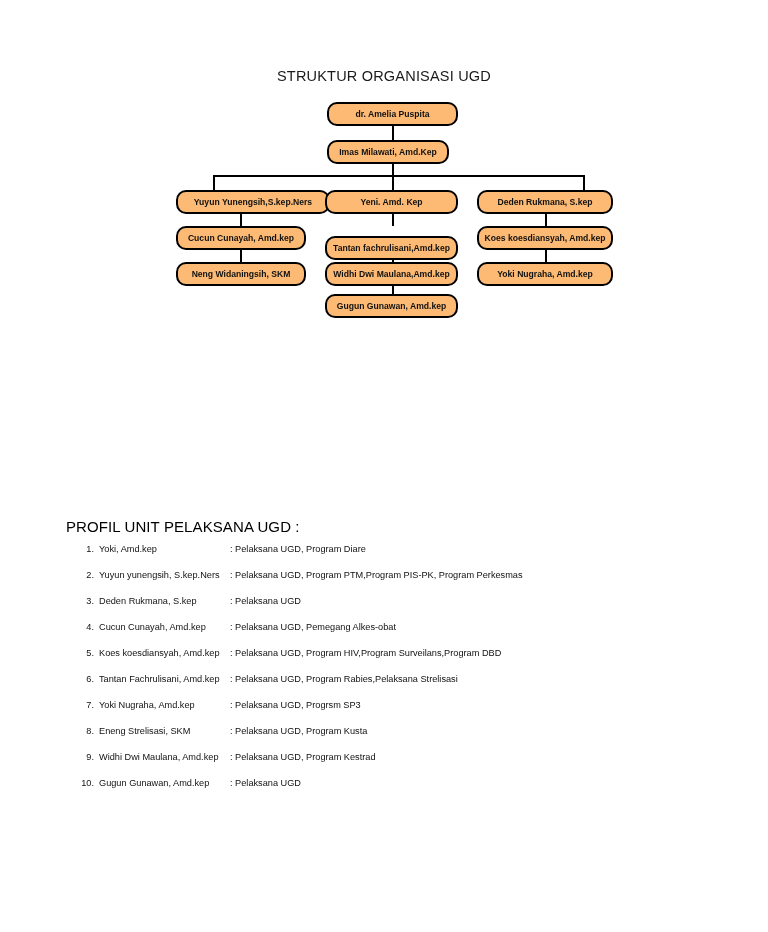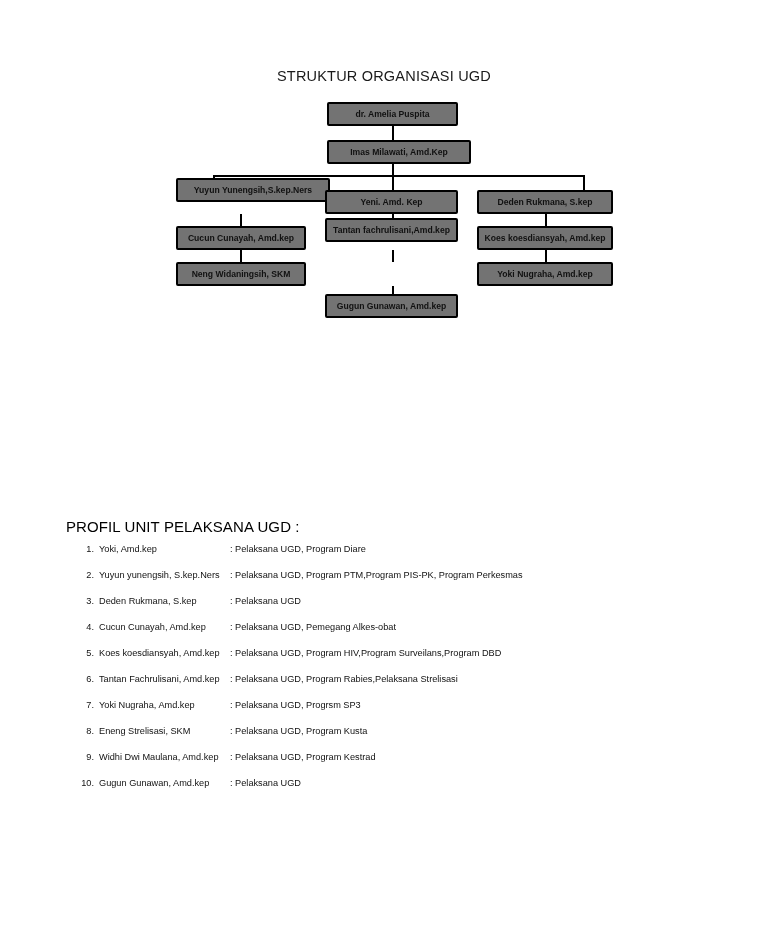--- a/index.html
+++ b/index.html
@@ -34,22 +34,22 @@
     position: absolute;
     left: 0;
     top: 0;
     width: 768px;
     height: 340px;
   }
   .node {
     position: absolute;
     box-sizing: border-box;
     border: 2px solid #000000;
-    border-radius: 2px;
-    background: #737373;
+    border-radius: 10px;
+    background: #fdba74;
     display: flex;
     align-items: center;
     justify-content: center;
     font-size: 8.6px;
     font-weight: bold;
     color: #111111;
     height: 24px;
     z-index: 2;
     white-space: nowrap;
   }
@@ -110,40 +110,41 @@
 <body>
 
 <div id="doc-title">STRUKTUR ORGANISASI UGD</div>
 
 <div id="org-chart">
 
   <div class="node" style="left:327px; top:102px; width:131px;">dr. Amelia Puspita</div>
 
   <div class="connector v-line" style="left:392px; top:126px; height:14px;"></div>
 
-  <div class="node" style="left:327px; top:140px; width:144px;">Imas Milawati, Amd.Kep</div>
+  <div class="node" style="left:327px; top:140px; width:122px;">Imas Milawati, Amd.Kep</div>
 
   <div class="connector v-line" style="left:392px; top:164px; height:12px;"></div>
 
   <div class="connector h-line" style="left:213px; top:175px; width:371px;"></div>
 
   <div class="connector v-line" style="left:213px; top:175px; height:15px;"></div>
   <div class="connector v-line" style="left:392px; top:175px; height:15px;"></div>
   <div class="connector v-line" style="left:583px; top:175px; height:15px;"></div>
 
-  <div class="node" style="left:176px; top:178px; width:154px;">Yuyun Yunengsih,S.kep.Ners</div>
+  <div class="node" style="left:176px; top:190px; width:154px;">Yuyun Yunengsih,S.kep.Ners</div>
   <div class="connector v-line" style="left:240px; top:214px; height:12px;"></div>
   <div class="node" style="left:176px; top:226px; width:130px;">Cucun Cunayah, Amd.kep</div>
   <div class="connector v-line" style="left:240px; top:250px; height:12px;"></div>
   <div class="node" style="left:176px; top:262px; width:130px;">Neng Widaningsih, SKM</div>
 
   <div class="node" style="left:325px; top:190px; width:133px;">Yeni. Amd. Kep</div>
   <div class="connector v-line" style="left:392px; top:214px; height:12px;"></div>
-  <div class="node" style="left:325px; top:218px; width:133px;">Tantan fachrulisani,Amd.kep</div>
+  <div class="node" style="left:325px; top:236px; width:133px;">Tantan fachrulisani,Amd.kep</div>
   <div class="connector v-line" style="left:392px; top:250px; height:12px;"></div>
+  <div class="node" style="left:325px; top:262px; width:133px;">Widhi  Dwi Maulana,Amd.kep</div>
   <div class="connector v-line" style="left:392px; top:286px; height:12px;"></div>
   <div class="node" style="left:325px; top:294px; width:133px;">Gugun Gunawan, Amd.kep</div>
 
   <div class="node" style="left:477px; top:190px; width:136px;">Deden Rukmana, S.kep</div>
   <div class="connector v-line" style="left:545px; top:214px; height:12px;"></div>
   <div class="node" style="left:477px; top:226px; width:136px;">Koes koesdiansyah, Amd.kep</div>
   <div class="connector v-line" style="left:545px; top:250px; height:12px;"></div>
   <div class="node" style="left:477px; top:262px; width:136px;">Yoki Nugraha, Amd.kep</div>
 
 </div>

